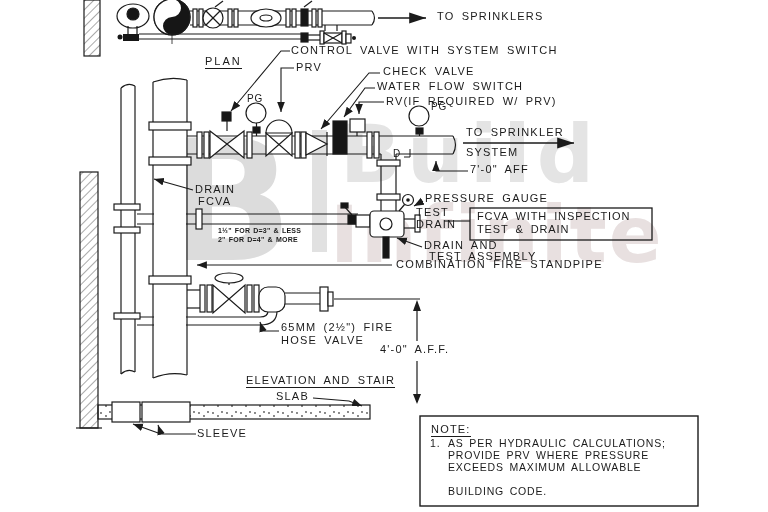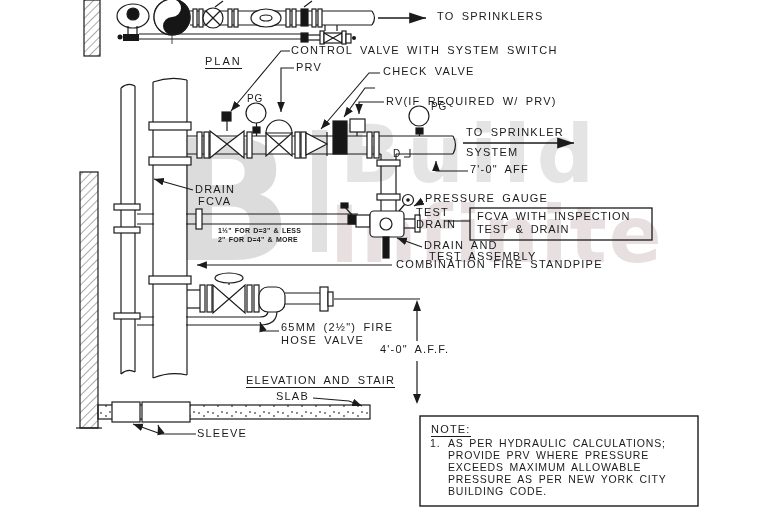--- a/index.html
+++ b/index.html
@@ -267,20 +267,21 @@
 
   <rect x="420" y="416" width="278" height="90" fill="none" stroke="#1b1b1b" stroke-width="1.4"></rect>
 </svg>
 
 <div class="lbl" style="left:437px;top:11px;">TO SPRINKLERS</div>
 <div class="lbl" style="left:205px;top:56px;letter-spacing:2px;"><span class="underline">PLAN</span></div>
 
 <div class="lbl" style="left:291px;top:45px;">CONTROL VALVE WITH SYSTEM SWITCH</div>
 <div class="lbl" style="left:296px;top:62px;">PRV</div>
 <div class="lbl" style="left:383px;top:66px;">CHECK VALVE</div>
+<div class="lbl" style="left:377px;top:81px;">WATER FLOW SWITCH</div>
 <div class="lbl" style="left:386px;top:96px;">RV(IF REQUIRED W/ PRV)</div>
 <div class="lbl sm" style="left:247px;top:94px;">PG</div>
 <div class="lbl sm" style="left:431px;top:102px;">PG</div>
 
 <div class="lbl" style="left:466px;top:127px;">TO SPRINKLER</div>
 <div class="lbl" style="left:466px;top:147px;">SYSTEM</div>
 <div class="lbl" style="left:470px;top:164px;">7'-0" AFF</div>
 <div class="lbl sm" style="left:393px;top:149px;">D</div>
 
 <div class="lbl" style="left:195px;top:184px;">DRAIN</div>
@@ -307,16 +308,15 @@
 
 <div class="lbl" style="left:246px;top:375px;"><span class="underline">ELEVATION AND STAIR</span></div>
 <div class="lbl" style="left:276px;top:391px;">SLAB</div>
 <div class="lbl" style="left:197px;top:428px;">SLEEVE</div>
 
 <div class="lbl" style="left:431px;top:424px;"><span class="underline">NOTE:</span></div>
 <div class="lbl notetxt" style="left:430px;top:438px;">1.</div>
 <div class="lbl notetxt" style="left:448px;top:438px;">AS PER HYDRAULIC CALCULATIONS;</div>
 <div class="lbl notetxt" style="left:448px;top:450px;">PROVIDE PRV WHERE PRESSURE</div>
 <div class="lbl notetxt" style="left:448px;top:462px;">EXCEEDS MAXIMUM ALLOWABLE</div>
-<div class="lbl notetxt" style="left:448px;top:474px;">PRESSURE AS PER NEW YORK CITY</div>
 <div class="lbl notetxt" style="left:448px;top:486px;">BUILDING CODE.</div>
 
 </div>
 
 </body></html>

